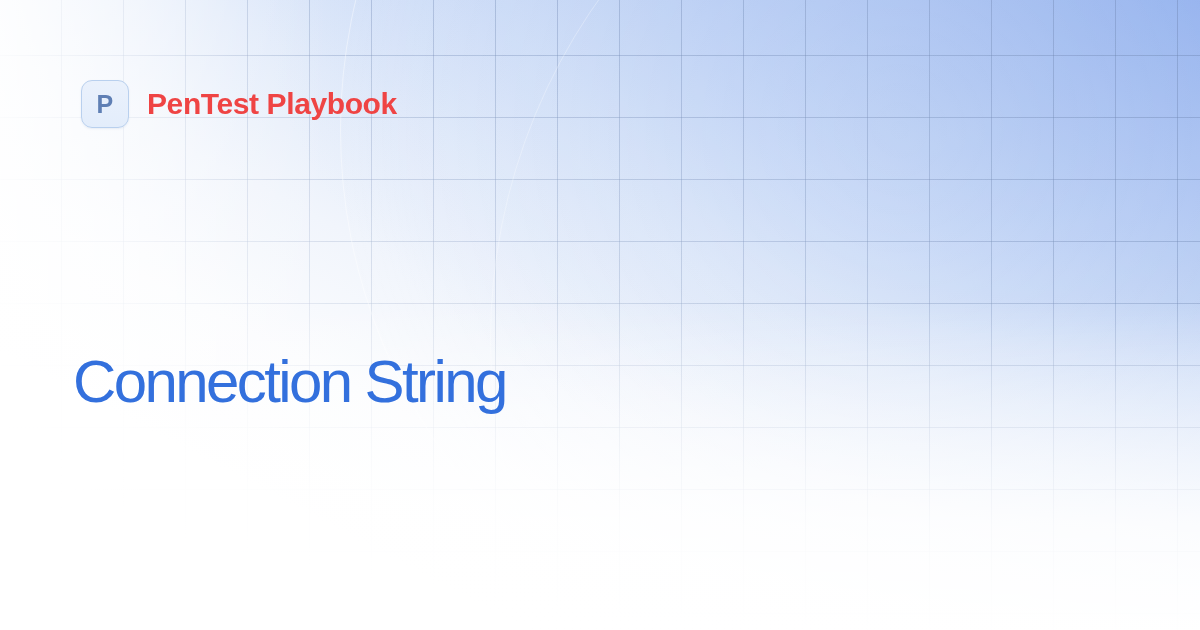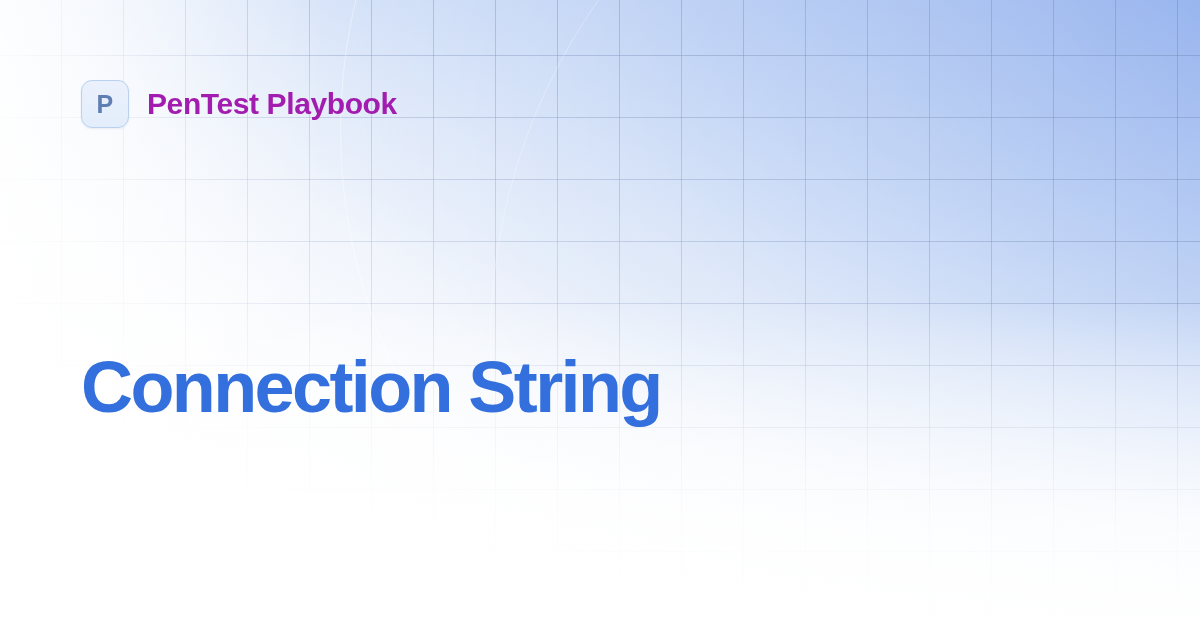--- a/index.html
+++ b/index.html
@@ -182,34 +182,34 @@
     font-weight: bold;
     color: #5f7fb4;
     line-height: 1;
     letter-spacing: 0.2px;
     user-select: none;
   }
 
   .brand-name {
     font-size: 30px;
     font-weight: bold;
-    color: #a21caf;
+    color: #ef4444;
     letter-spacing: -0.4px;
     line-height: 1;
     white-space: nowrap;
   }
 
   
   .headline {
     position: absolute;
-    left: 81px;
+    left: 73px;
     top: 352px;
     width: 900px;
-    font-size: 72px;
-    font-weight: bold;
+    font-size: 60px;
+    font-weight: normal;
     line-height: 0.99;
     letter-spacing: -2.6px;
     color: #3370dd;
   }
 
   .headline-line {
     display: block;
     white-space: nowrap;
   }
 </style>

